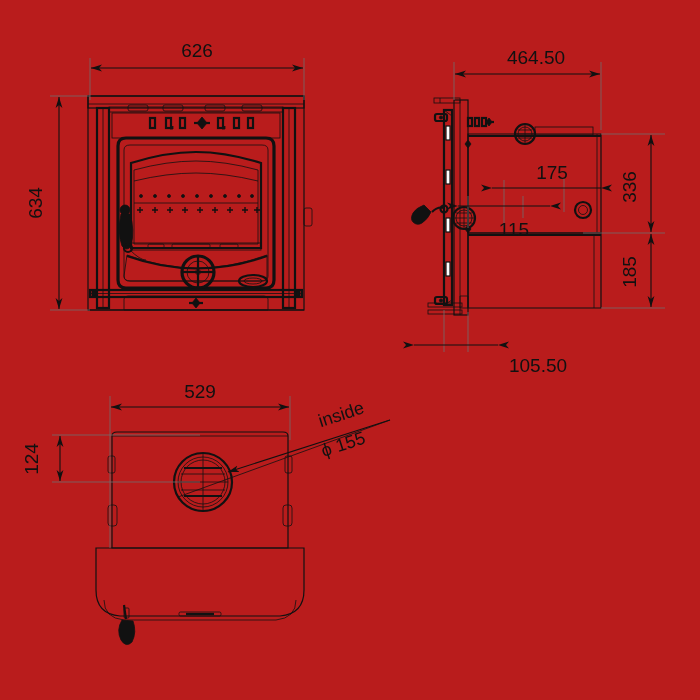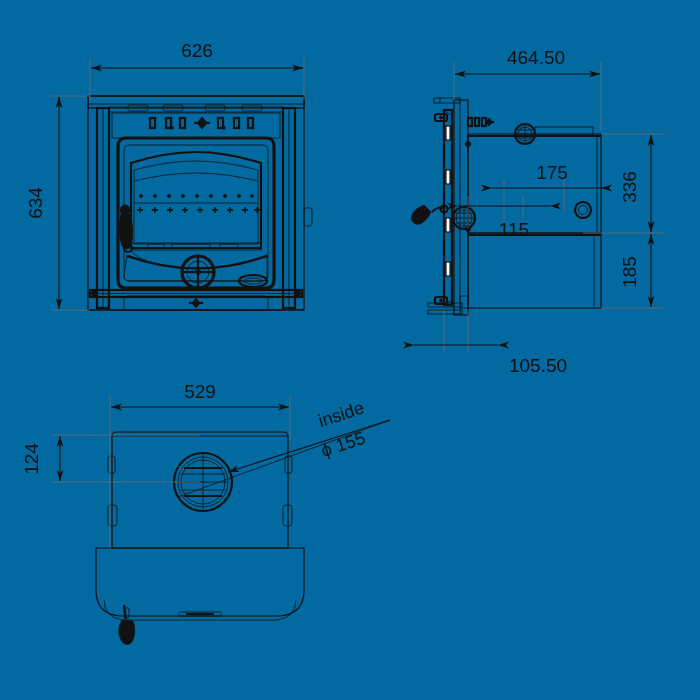--- a/index.html
+++ b/index.html
@@ -4,21 +4,21 @@
 <style>
   html, body {
     margin: 0;
     padding: 0;
     background: #ffffff;
   }
   #sheet {
     position: relative;
     width: 700px;
     height: 700px;
-    background: #0369a1;
+    background: #b91c1c;
     font-family: "Liberation Sans", sans-serif;
     overflow: hidden;
   }
   svg.drawing {
     position: absolute;
     left: 0;
     top: 0;
     width: 700px;
     height: 700px;
   }

